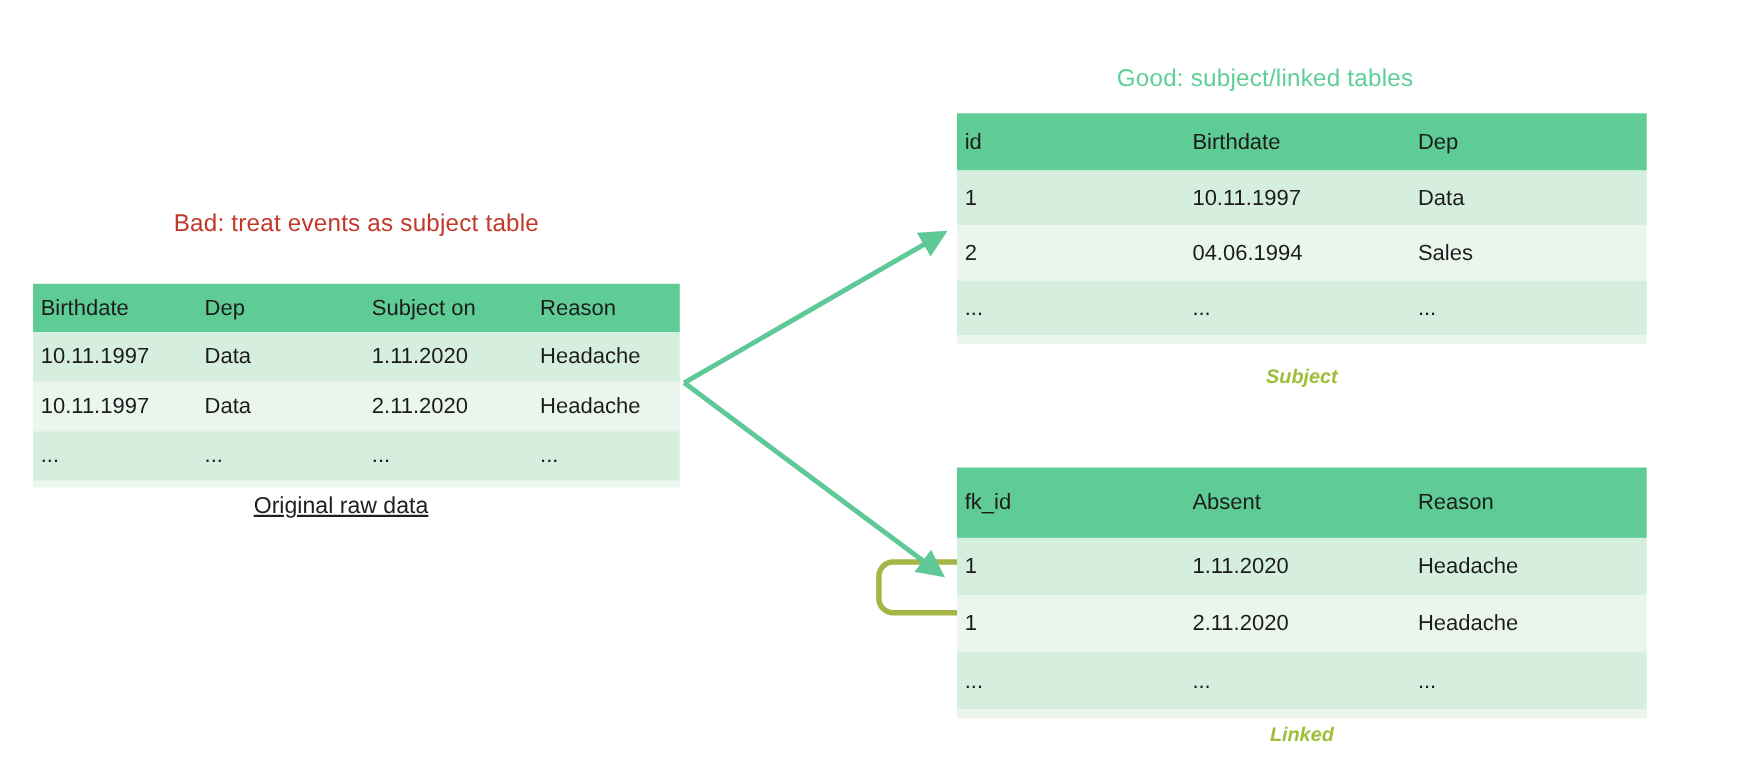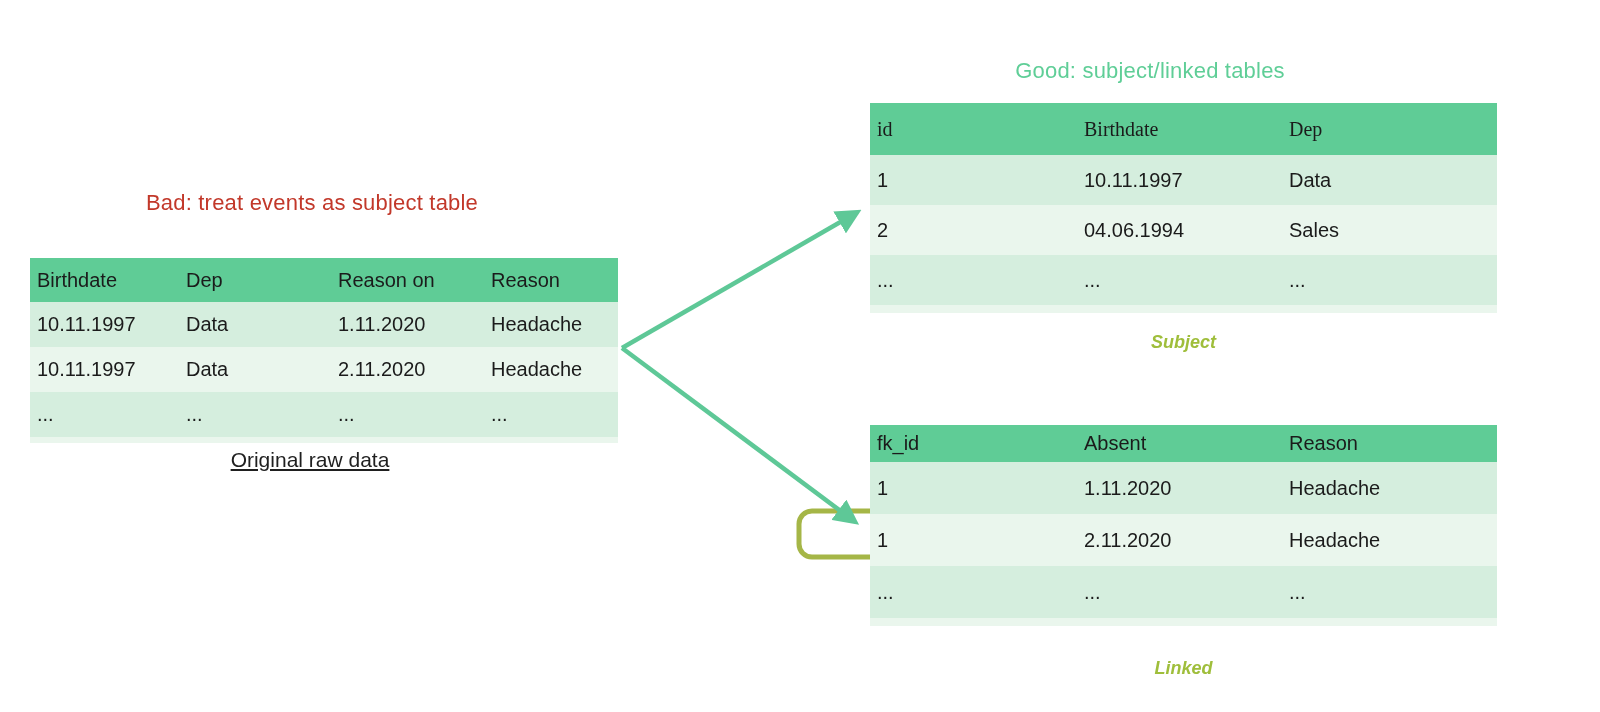--- a/index.html
+++ b/index.html
@@ -11,45 +11,45 @@
     --label-olive:#9FBE3B;
     --arrow-green:#5EC897;
     --loop-olive:#A5B647;
     --cell-text:#1B1B1B;
   }
   html,body{margin:0;padding:0;background:#ffffff;}
   body{font-family:"Liberation Sans","DejaVu Sans",sans-serif;color:var(--cell-text);}
   .canvas{position:relative;width:1600px;height:712px;background:#ffffff;overflow:hidden;}
 
   .section-title{position:absolute;font-weight:normal;font-size:22px;text-align:center;letter-spacing:0.2px;}
-  .bad-title{left:18px;width:588px;top:190px;color:var(--bad-title-red);}
+  .bad-title{left:30px;width:588px;top:190px;color:var(--bad-title-red);}
   .good-title{left:820px;width:660px;top:58px;color:var(--good-title-green);}
 
   .dtable{position:absolute;font-size:20px;}
   .dtable .hrow{display:grid;align-items:center;background:var(--header-green);}
   .dtable .drow{display:grid;align-items:center;}
   .dtable .drow.odd{background:var(--row-odd);}
   .dtable .drow.even{background:var(--row-even);}
   .dtable .cell{padding-left:7px;white-space:nowrap;overflow:hidden;}
   .dtable .bstrip{background:var(--row-even);}
 
   .raw-table{left:30px;top:258px;width:588px;}
   .raw-table .hrow,.raw-table .drow{grid-template-columns:149px 152px 153px 134px;}
   .raw-table .hrow{height:44px;}
   .raw-table .drow{height:45px;}
   .raw-table .bstrip{height:6px;}
 
   .right-table{width:627px;left:870px;}
   .right-table .hrow,.right-table .drow{grid-template-columns:207px 205px 215px;}
   .subject-table{top:103px;}
-  .subject-table .hrow{height:52px;font-family:Liberation Serif, serif;}
+  .subject-table .hrow{height:52px;}
   .subject-table .drow{height:50px;}
   .subject-table .bstrip{height:8px;}
   .linked-table{top:425px;}
-  .linked-table .hrow{height:37px;}
+  .linked-table .hrow{height:64px;}
   .linked-table .drow{height:52px;}
   .linked-table .bstrip{height:8px;}
 
   .caption{position:absolute;text-align:center;}
   .raw-caption{left:30px;width:560px;top:448px;font-size:21px;color:#1f1f1f;text-decoration:underline;}
   .olive-caption{font-weight:bold;font-size:18px;color:var(--label-olive);font-style:italic;}
   .subject-caption{left:870px;width:627px;top:332px;}
   .linked-caption{left:870px;width:627px;top:658px;}
 
   .overlay{position:absolute;left:0;top:0;width:1600px;height:712px;pointer-events:none;}
@@ -72,21 +72,21 @@
     <line class="fork-arrow" x1="622" y1="348" x2="856" y2="213" stroke="#5EC897" marker-end="url(#ah)"></line>
     <line class="fork-arrow" x1="622" y1="348" x2="854" y2="521" stroke="#5EC897" marker-end="url(#ah)"></line>
   </svg>
 
   <div class="section-title bad-title">Bad: treat events as subject table</div>
 
   <div class="dtable raw-table">
     <div class="hrow">
       <div class="cell">Birthdate</div>
       <div class="cell">Dep</div>
-      <div class="cell">Reason on</div>
+      <div class="cell">Subject on</div>
       <div class="cell">Reason</div>
     </div>
     <div class="drow odd">
       <div class="cell">10.11.1997</div>
       <div class="cell">Data</div>
       <div class="cell">1.11.2020</div>
       <div class="cell">Headache</div>
     </div>
     <div class="drow even">
       <div class="cell">10.11.1997</div>

